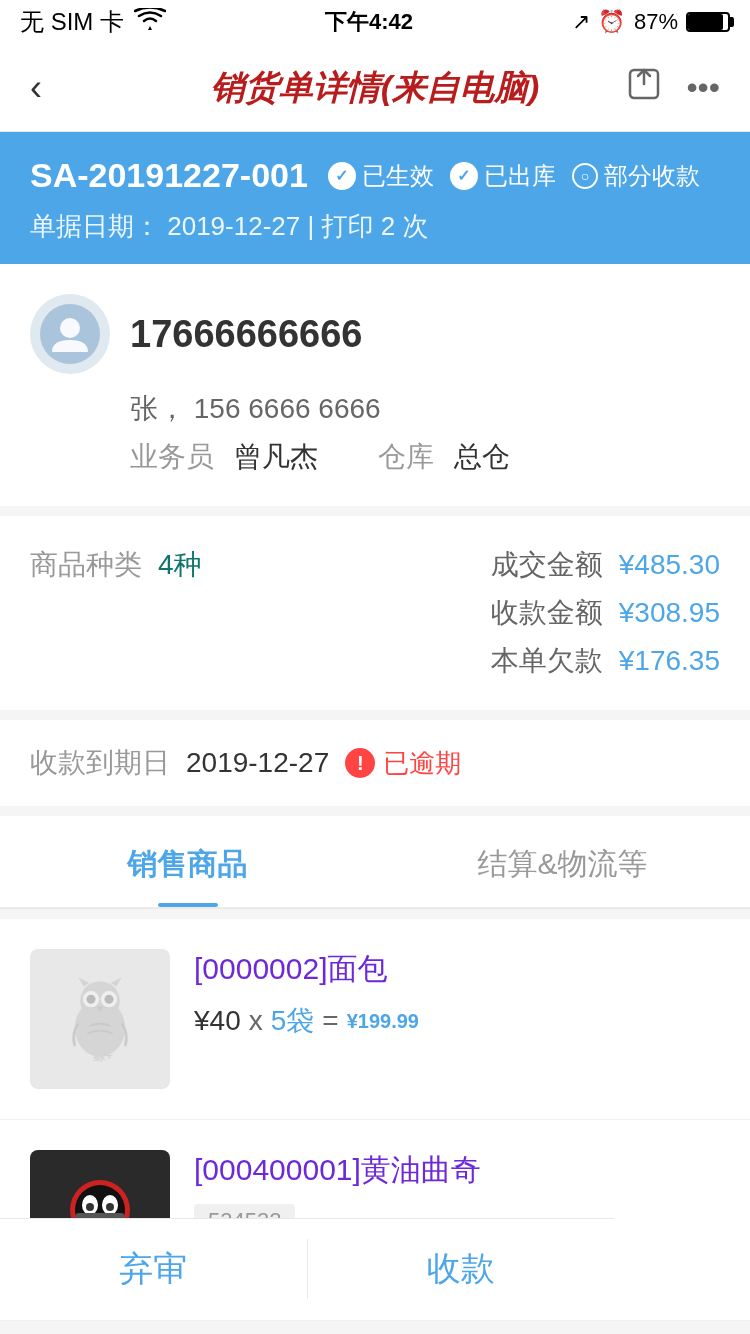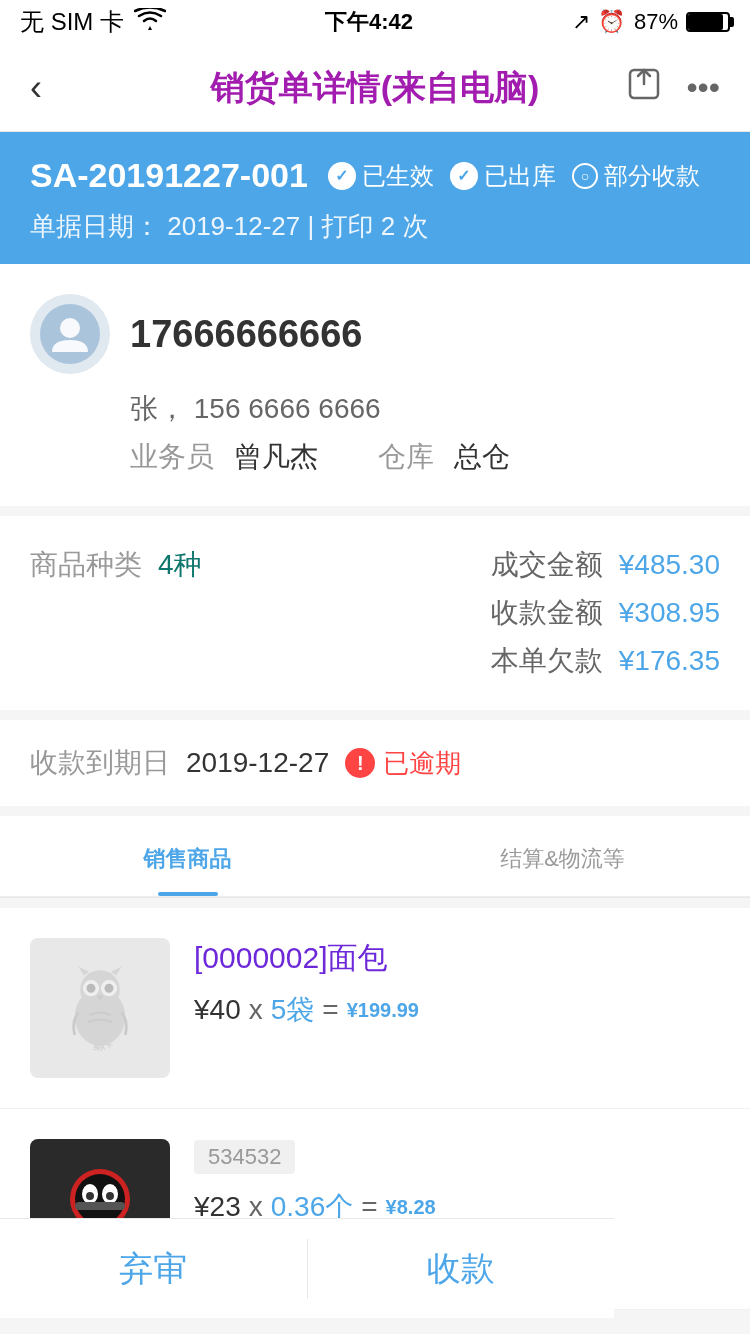--- a/index.html
+++ b/index.html
@@ -54,21 +54,22 @@
       cursor: pointer;
       padding: 10px;
       margin-left: -10px;
     }
     .nav-title {
       position: absolute;
       left: 50%;
       transform: translateX(-50%);
       font-size: 34px;
       font-weight: 600;
-      color: #a21caf;
+      color: #b91c1c;
+      font-style: italic;
     }
     .nav-right {
       margin-left: auto;
       display: flex;
       align-items: center;
       gap: 24px;
     }
     .nav-icon {
       font-size: 32px;
       color: #666;
@@ -246,21 +247,21 @@
       border-bottom: 1px solid #e8e8e8;
     }
     .tabs-row {
       display: flex;
       border-bottom: 1px solid #eee;
     }
     .tab-item {
       flex: 1;
       text-align: center;
       padding: 28px 0 22px;
-      font-size: 22px;
+      font-size: 30px;
       color: #999;
       cursor: pointer;
       position: relative;
     }
     .tab-item.active {
       color: #4DA6E8;
       font-weight: 600;
     }
     .tab-item.active::after {
       content: '';
@@ -569,20 +570,21 @@
 
         <ellipse cx="55" cy="85" rx="22" ry="18" fill="#cc2222"></ellipse>
 
         <path d="M10 80 Q20 55 35 70 Q20 80 10 80 Z" fill="#cc2222"></path>
         <path d="M100 80 Q90 55 75 70 Q90 80 100 80 Z" fill="#cc2222"></path>
 
         <text x="20" y="108" font-size="9" fill="#666">darkened whale</text>
       </svg>
     </div>
     <div class="product-info">
+      <div class="product-name">[000400001]黄油曲奇</div>
       <div class="product-sku-badge">534532</div>
       <div class="product-price-row">
         <span class="price-unit">¥23</span>
         <span> x </span>
         <span class="price-qty"><span>0.36</span><span>个</span></span>
         <span> = </span>
         <span class="price-total">¥8.28</span>
       </div>
     </div>
   </div>

